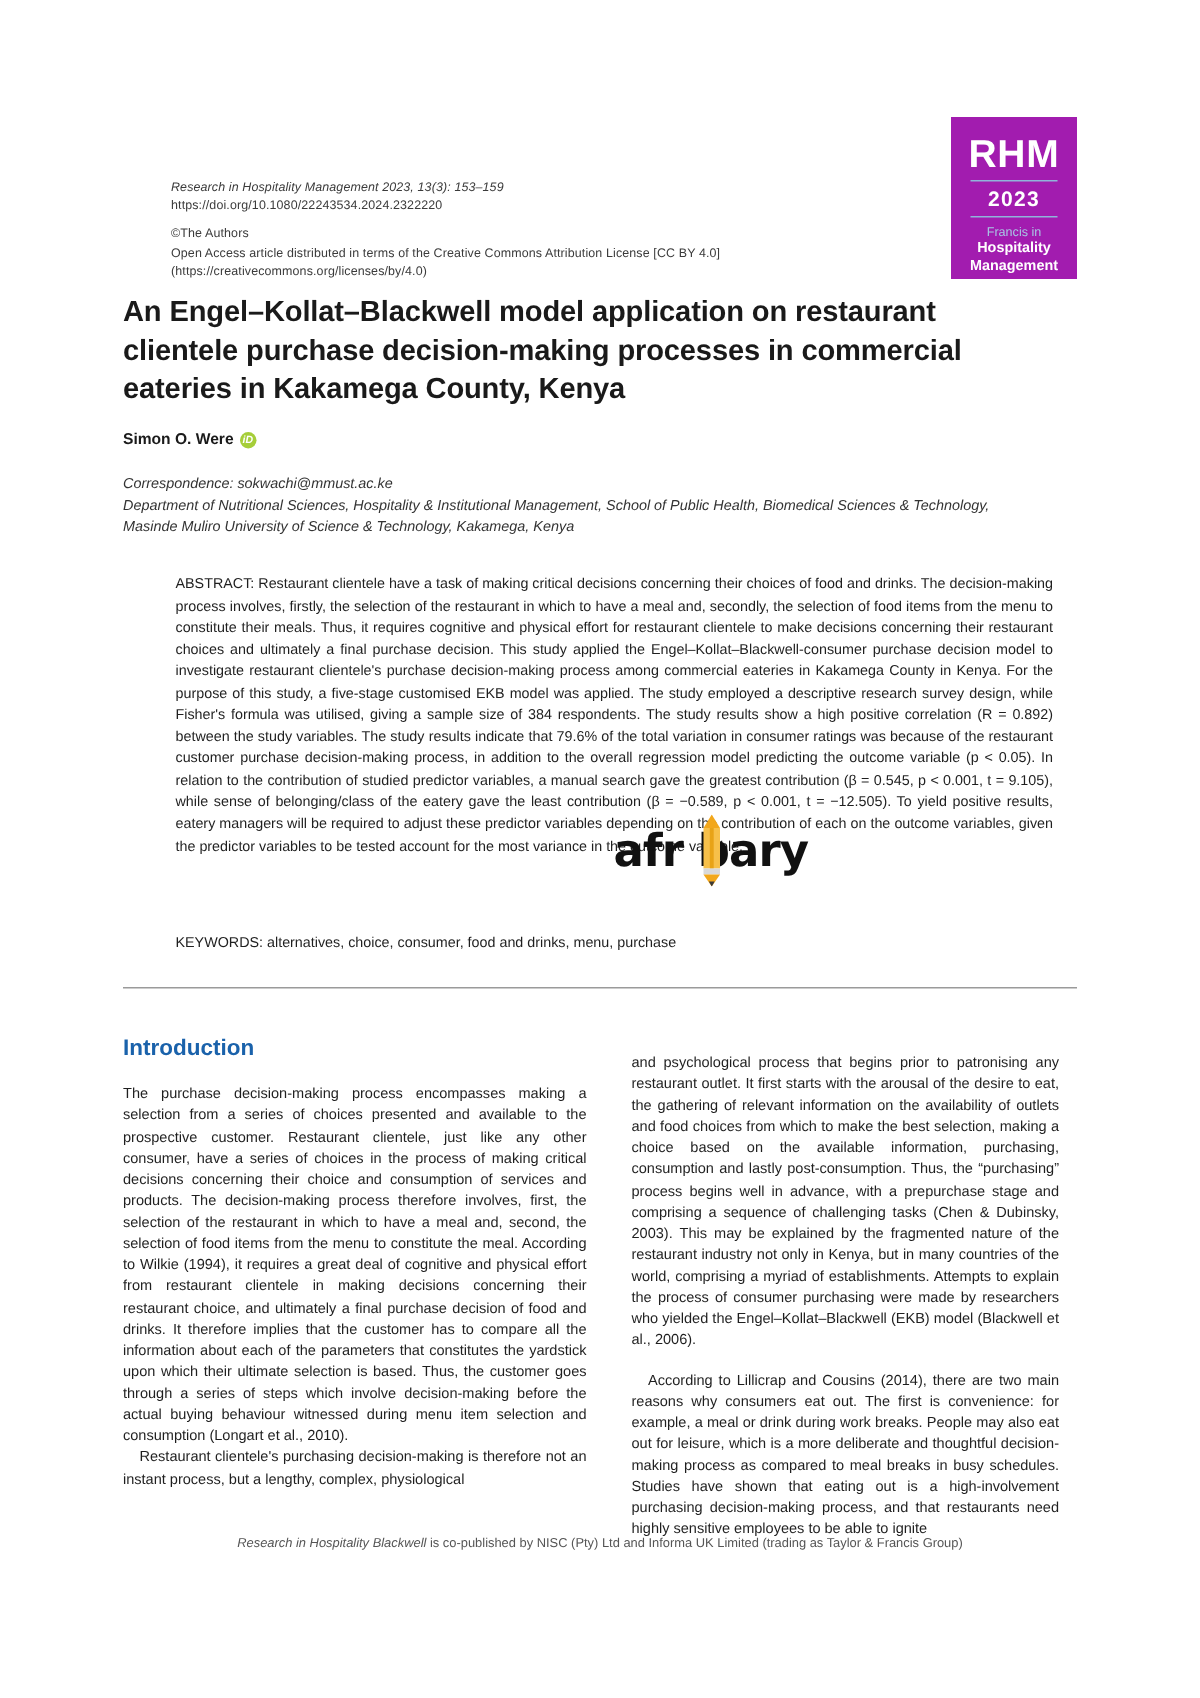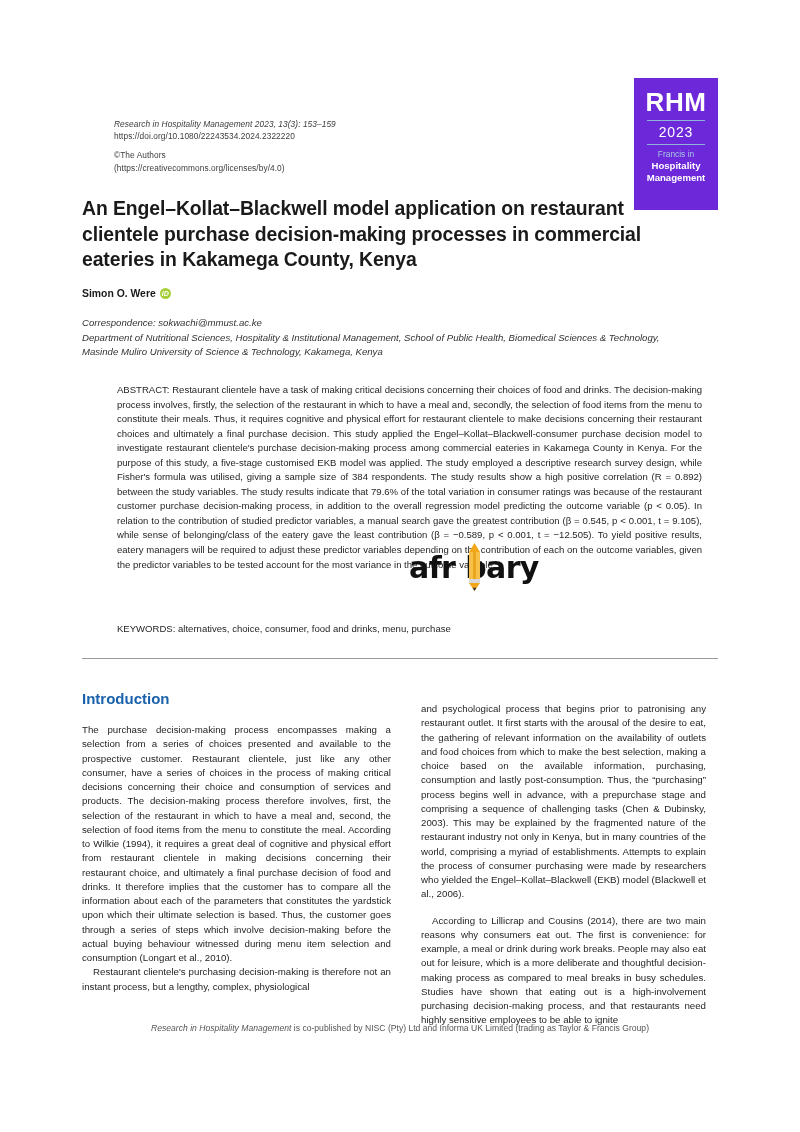--- a/index.html
+++ b/index.html
@@ -42,42 +42,42 @@
   }
   .mast-line.ital { font-style: italic; }
   .mast-gap { height: 7px; }
 
   
   .logo {
     position: absolute;
     right: 0;
     top: 78px;
     width: 84px;
-    height: 132px;
-    background: #6d28d9;
+    height: 108px;
+    background: #a21caf;
     color: #ffffff;
     text-align: center;
     box-sizing: border-box;
     padding-top: 9px;
   }
   .logo-rhm {
     font-size: 26px;
     font-weight: bold;
     letter-spacing: 0.02em;
     line-height: 30px;
   }
   .logo-rule {
     width: 58px;
     height: 1px;
     background: #8fb4da;
     margin: 3px auto 3px auto;
   }
   .logo-year {
     font-size: 14px;
-    font-weight: normal;
+    font-weight: bold;
     letter-spacing: 0.06em;
     line-height: 17px;
   }
   .logo-sub1 {
     font-size: 8.4px;
     color: #a8c6e4;
     line-height: 12px;
     margin-top: 1px;
   }
   .logo-sub2 {
@@ -239,20 +239,21 @@
 <body>
 
 <div class="page">
   <div class="sheet">
 
     <div class="masthead">
       <div class="mast-line ital">Research in Hospitality Management 2023, 13(3): 153–159</div>
       <div class="mast-line">https://doi.org/10.1080/22243534.2024.2322220</div>
       <div class="mast-gap"></div>
       <div class="mast-line">©The Authors</div>
+      <div class="mast-line">Open Access article distributed in terms of the Creative Commons Attribution License [CC BY 4.0]</div>
       <div class="mast-line">(https://creativecommons.org/licenses/by/4.0)</div>
     </div>
 
     <div class="logo">
       <div class="logo-rhm">RHM</div>
       <div class="logo-rule"></div>
       <div class="logo-year">2023</div>
       <div class="logo-rule"></div>
       <div class="logo-sub1">Francis in</div>
       <div class="logo-sub2">Hospitality</div>
@@ -294,17 +295,17 @@
         <polygon points="7.5,0 13,9 2,9" fill="#f2a71b"></polygon>
         <rect x="2" y="9" width="11" height="27" fill="#f7c04a"></rect>
         <rect x="6.2" y="9" width="2.6" height="27" fill="#e8a317"></rect>
         <rect x="2" y="36" width="11" height="4" fill="#d9d9d9"></rect>
         <polygon points="2,40 13,40 7.5,48" fill="#f2a71b"></polygon>
         <polygon points="5.6,44.7 9.4,44.7 7.5,48" fill="#3a3a3a"></polygon>
       </svg>
     </div>
 
     <div class="footer">
-      <span class="it">Research in Hospitality Management</span><span> is co-published by NISC (Pty) Ltd and Informa UK Limited (trading as Taylor &amp; Francis Group)</span>
+      <span class="it">Research in Hospitality Blackwell</span><span> is co-published by NISC (Pty) Ltd and Informa UK Limited (trading as Taylor &amp; Francis Group)</span>
     </div>
 
   </div>
 </div>
 
 </body></html>

